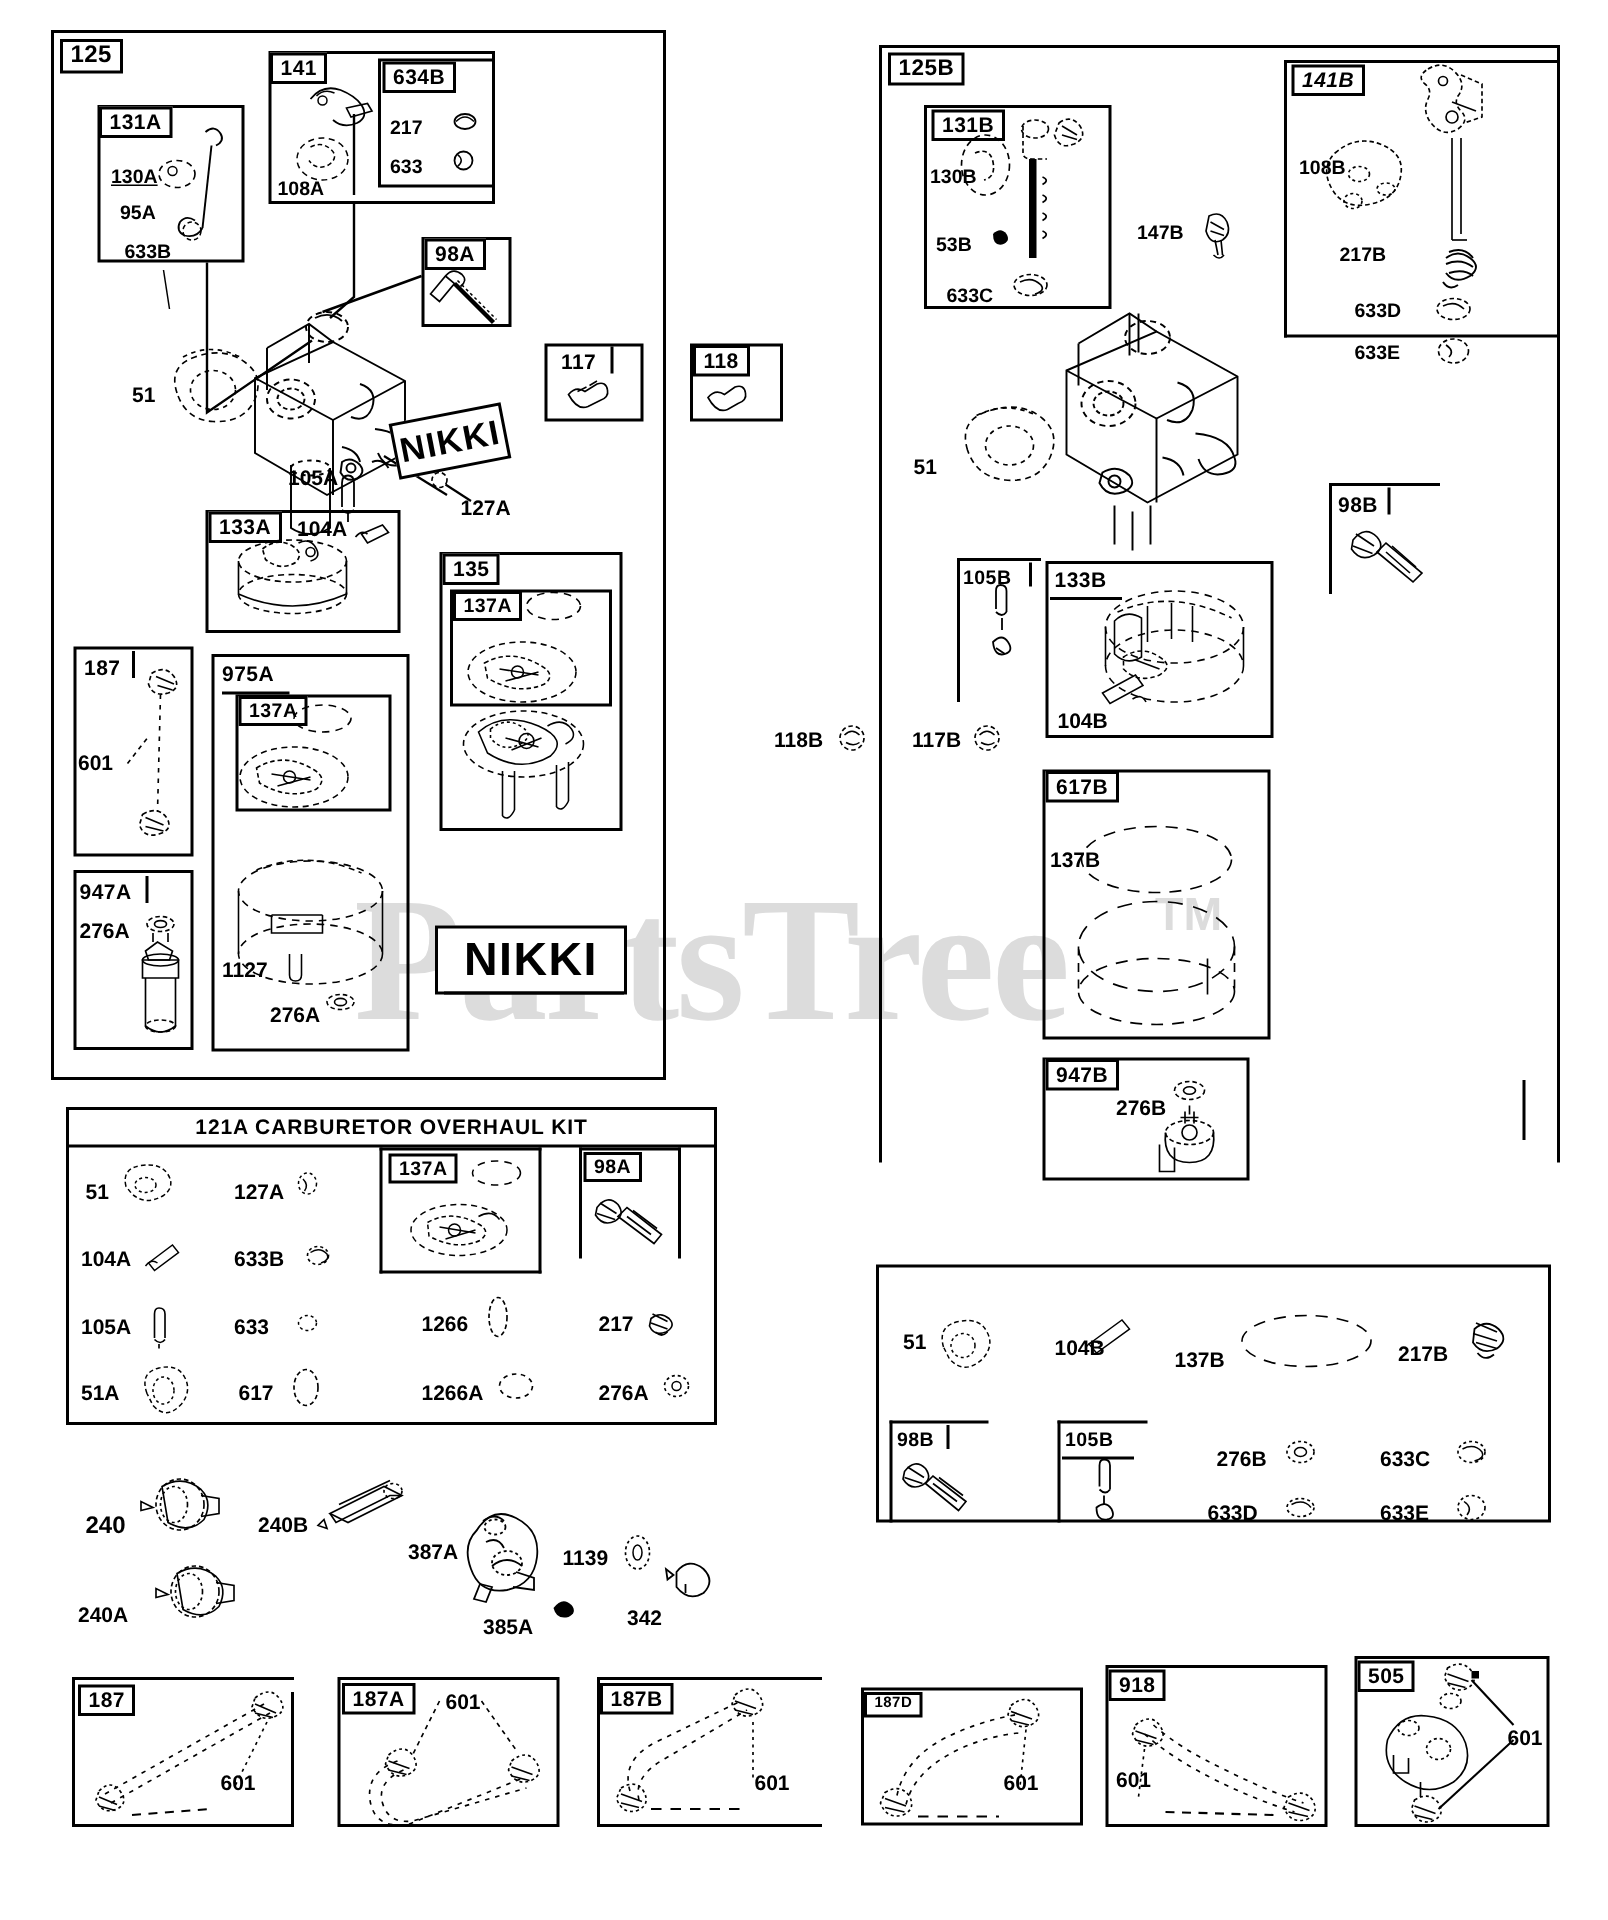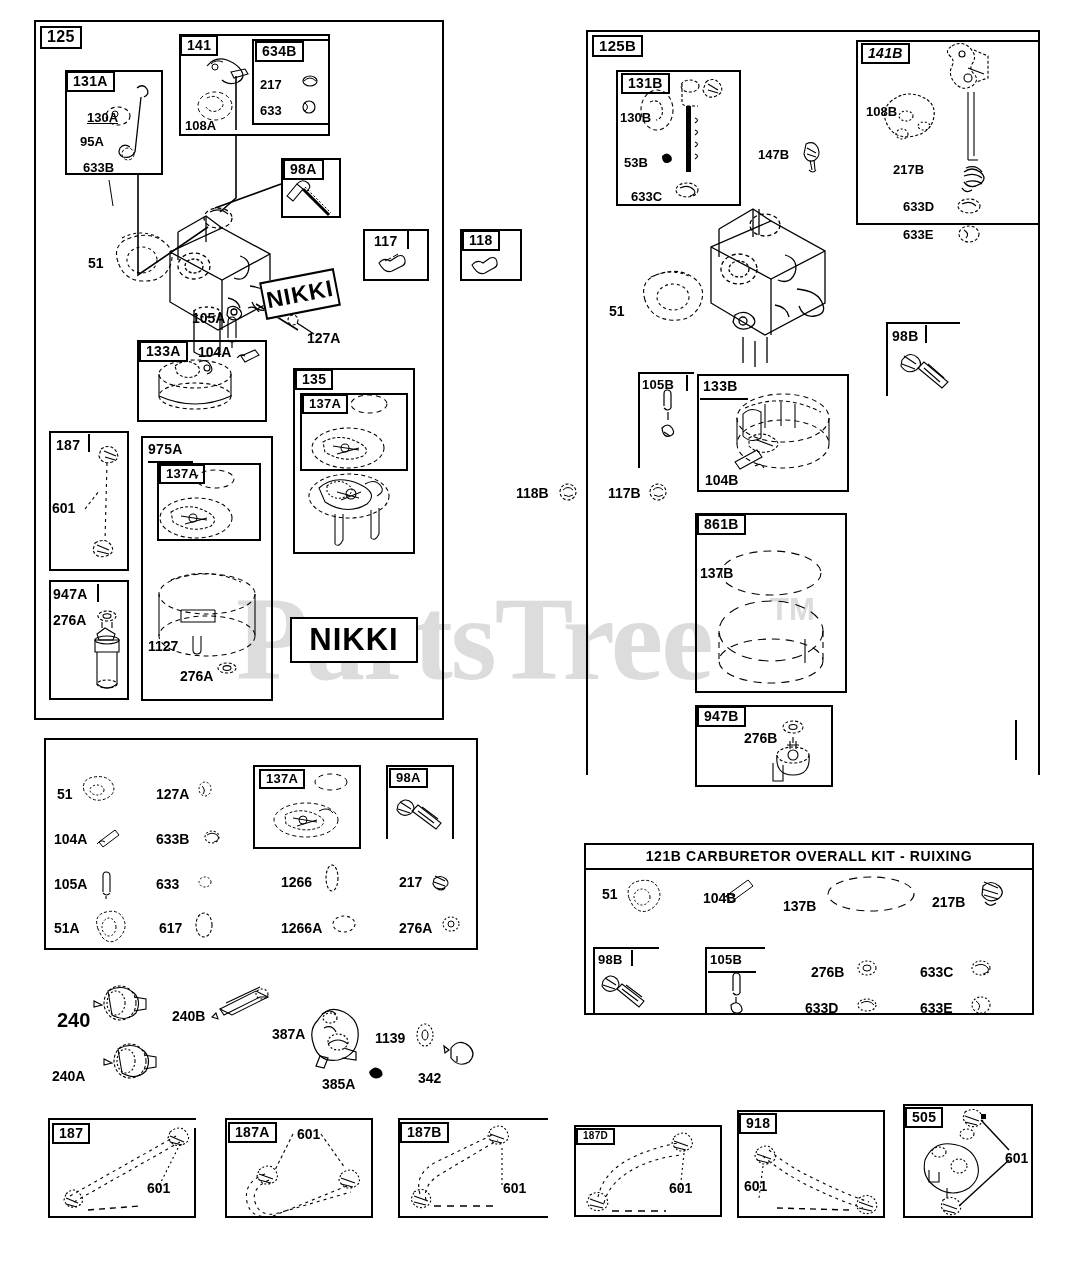--- a/index.html
+++ b/index.html
@@ -47,21 +47,21 @@
 
   <div class="hline" style="left:34px;top:20px;width:410px;"></div>
   <div class="vline" style="left:34px;top:20px;height:700px;"></div>
   <div class="vline" style="left:442px;top:20px;height:700px;"></div>
   <div class="hline" style="left:34px;top:718px;width:410px;"></div>
 
   <div class="lbl b" style="left:40px;top:26px;font-size:16px;">125</div>
 
   <div class="box" style="left:65px;top:70px;width:98px;height:105px;"></div>
   <div class="lbl b" style="left:66px;top:71px;font-size:14px;">131A</div>
-  <div class="plain" style="left:87px;top:110px;font-size:13px;text-decoration:underline;">130A</div>
+  <div class="plain" style="left:74px;top:110px;font-size:13px;text-decoration:underline;">130A</div>
   <div class="plain" style="left:80px;top:134px;font-size:13px;">95A</div>
   <div class="plain" style="left:83px;top:160px;font-size:13px;">633B</div>
 
   <svg style="left:65px;top:70px;" width="100" height="108">
     <ellipse cx="53" cy="46" rx="12" ry="9" fill="none" stroke="#000" stroke-width="1.1" stroke-dasharray="4,3"></ellipse>
     <circle cx="50" cy="44" r="3" fill="none" stroke="#000" stroke-width="1"></circle>
     <path d="M72,18 q6,-5 10,1 q3,5 -3,8" fill="none" stroke="#000" stroke-width="1.3"></path>
     <path d="M76,27 L70,82" fill="none" stroke="#000" stroke-width="1.3"></path>
     <path d="M70,82 q-4,7 -12,5 q-6,-3 -3,-9 q4,-5 10,-1" fill="none" stroke="#000" stroke-width="1.2"></path>
     <circle cx="63" cy="84" r="6" fill="none" stroke="#000" stroke-width="1" stroke-dasharray="3,2"></circle>
@@ -453,21 +453,21 @@
       <path d="M46,40 q8,-8 18,-2 l0,26 q-10,6 -18,-2z"></path>
       <path d="M68,30 L68,54 M84,28 L84,52 M98,30 L98,54"></path>
       <path d="M52,64 q12,-8 24,0 q10,6 0,12 q-14,6 -24,-4z" stroke-dasharray="3,2"></path>
       <path d="M60,66 l16,6"></path>
       <path d="M38,88 l22,-12 l5,7 l-22,12z"></path>
       <path d="M58,92 q6,-4 9,2"></path>
     </g>
   </svg>
 
   <div class="box" style="left:695px;top:513px;width:152px;height:180px;"></div>
-  <div class="lbl b" style="left:697px;top:514px;font-size:14px;">861B</div>
+  <div class="lbl b" style="left:697px;top:514px;font-size:14px;">617B</div>
   <div class="plain" style="left:700px;top:565px;font-size:14px;">137B</div>
   <svg style="left:695px;top:513px;" width="154" height="182">
     <g stroke="#000" fill="none" stroke-width="1.1">
       <ellipse cx="76" cy="60" rx="50" ry="22" stroke-dasharray="8,6"></ellipse>
       <ellipse cx="76" cy="118" rx="52" ry="30" stroke-dasharray="10,7"></ellipse>
       <path d="M24,118 L24,148 M128,118 L128,148" stroke-dasharray="6,5"></path>
       <ellipse cx="76" cy="148" rx="52" ry="22" stroke-dasharray="8,6"></ellipse>
       <path d="M110,126 L110,150"></path>
     </g>
   </svg>
@@ -483,20 +483,21 @@
       <ellipse cx="98" cy="50" rx="16" ry="8" stroke-dasharray="3,2"></ellipse>
       <path d="M82,50 q-2,20 16,20 q18,0 16,-20"></path>
       <path d="M78,58 L78,76 L88,76 L88,60"></path>
       <circle cx="98" cy="50" r="5"></circle>
     </g>
   </svg>
 
   <div class="vline" style="left:1015px;top:720px;height:40px;"></div>
 
   <div class="box" style="left:44px;top:738px;width:434px;height:212px;"></div>
+  <div class="kit-title" style="left:44px;width:434px;top:739px;font-size:14px;padding:4px 0 4px 0;">121A CARBURETOR OVERHAUL KIT</div>
 
   <div class="cap" style="left:57px;top:786px;font-size:14px;">51</div>
   <svg style="left:80px;top:773px;" width="42" height="32">
     <path d="M4,18 q-3,-12 10,-14 q13,-2 18,6 q5,8 -3,14 q-12,7 -21,-1z" fill="none" stroke="#000" stroke-width="1" stroke-dasharray="3,2"></path>
     <ellipse cx="17" cy="17" rx="7" ry="5" fill="none" stroke="#000" stroke-width="1" stroke-dasharray="2,2"></ellipse>
   </svg>
   <div class="cap" style="left:54px;top:831px;font-size:14px;">104A</div>
   <svg style="left:95px;top:826px;" width="32" height="22">
     <path d="M4,16 l16,-12 l4,5 l-16,12z" fill="none" stroke="#000" stroke-width="1"></path>
     <path d="M2,18 q4,-5 8,-2" fill="none" stroke="#000" stroke-width="1"></path>
@@ -578,21 +579,20 @@
       <path d="M8,18 q4,4 8,0"></path>
     </g>
   </svg>
   <div class="cap" style="left:399px;top:920px;font-size:14px;">276A</div>
   <svg style="left:441px;top:914px;" width="24" height="22">
     <ellipse cx="10" cy="10" rx="8" ry="7" fill="none" stroke="#000" stroke-width="1.1" stroke-dasharray="2,2"></ellipse>
     <ellipse cx="10" cy="10" rx="3" ry="3" fill="none" stroke="#000" stroke-width="1"></ellipse>
   </svg>
 
   <div class="box" style="left:584px;top:843px;width:450px;height:172px;"></div>
-  <div class="kit-title" style="left:584px;width:450px;top:844px;font-size:14px;padding:4px 0 4px 0;">121B CARBURETOR OVERALL KIT - RUIXING</div>
 
   <div class="cap" style="left:602px;top:886px;font-size:14px;">51</div>
   <svg style="left:623px;top:876px;" width="44" height="40">
     <path d="M6,22 q-4,-14 10,-17 q14,-3 19,7 q5,9 -3,18 q-12,11 -22,0z" fill="none" stroke="#000" stroke-width="1" stroke-dasharray="3,2"></path>
     <ellipse cx="19" cy="21" rx="8" ry="8" fill="none" stroke="#000" stroke-width="1" stroke-dasharray="2,2"></ellipse>
   </svg>
   <div class="cap" style="left:703px;top:890px;font-size:14px;">104B</div>
   <svg style="left:722px;top:876px;" width="40" height="26">
     <path d="M4,20 l22,-16 l5,6 l-22,16z" fill="none" stroke="#000" stroke-width="1"></path>
     <path d="M2,22 q5,-6 9,-2" fill="none" stroke="#000" stroke-width="1"></path>
@@ -650,21 +650,21 @@
   <svg style="left:856px;top:996px;" width="26" height="20">
     <ellipse cx="11" cy="9" rx="9" ry="6" fill="none" stroke="#000" stroke-width="1.1" stroke-dasharray="2,2"></ellipse>
     <path d="M5,7 q8,-4 13,2" fill="none" stroke="#000" stroke-width="1"></path>
   </svg>
   <div class="cap" style="left:920px;top:1000px;font-size:14px;">633E</div>
   <svg style="left:970px;top:994px;" width="26" height="24">
     <ellipse cx="11" cy="11" rx="9" ry="8" fill="none" stroke="#000" stroke-width="1.1" stroke-dasharray="2,2"></ellipse>
     <path d="M6,7 q6,4 2,9" fill="none" stroke="#000" stroke-width="1"></path>
   </svg>
 
-  <div class="plain" style="left:57px;top:1009px;font-size:20px;">240</div>
+  <div class="plain" style="left:57px;top:1009px;font-size:16px;">240</div>
   <svg style="left:92px;top:981px;" width="56" height="48">
     <g stroke="#000" fill="none" stroke-width="1.1">
       <ellipse cx="28" cy="22" rx="16" ry="17" stroke-dasharray="3,2"></ellipse>
       <path d="M16,10 q14,-8 26,2 q8,8 2,20 q-10,10 -24,2z"></path>
       <ellipse cx="24" cy="22" rx="9" ry="12" stroke-dasharray="2,2"></ellipse>
       <path d="M42,16 l12,2 l0,10 l-12,2"></path>
       <path d="M10,24 l-8,2 l0,-6 z"></path>
     </g>
   </svg>
   <div class="plain" style="left:52px;top:1068px;font-size:14px;">240A</div>

